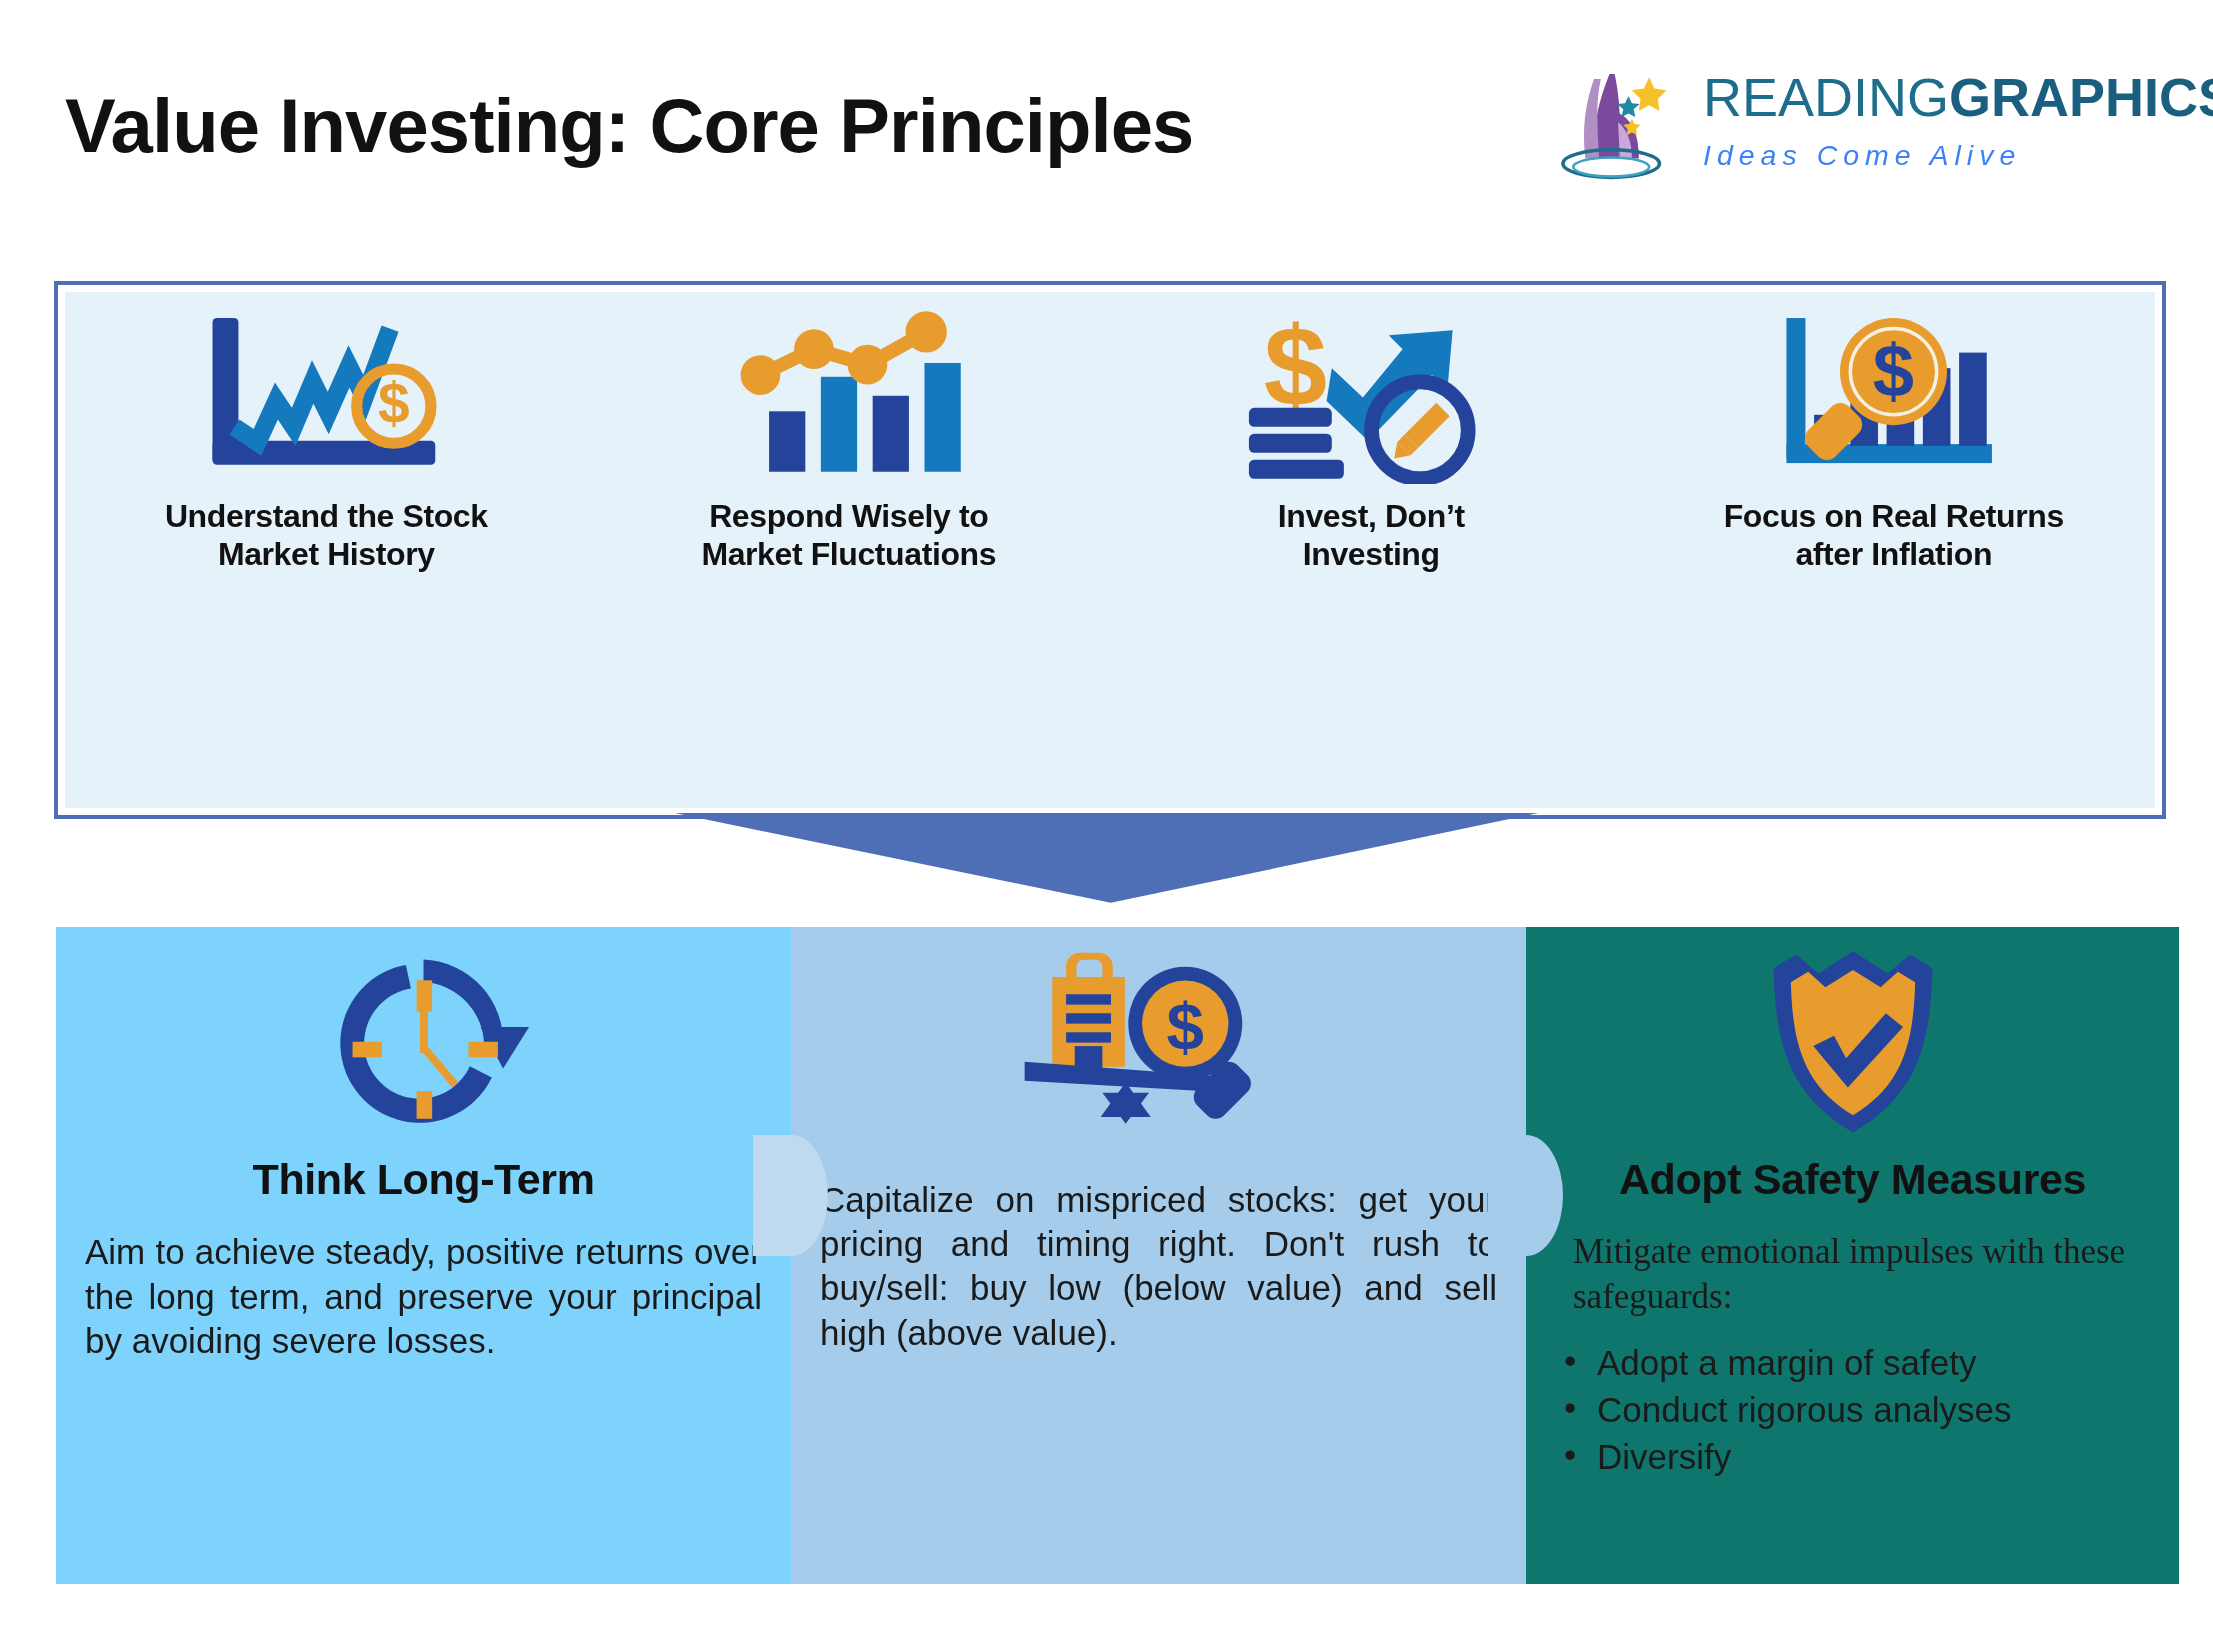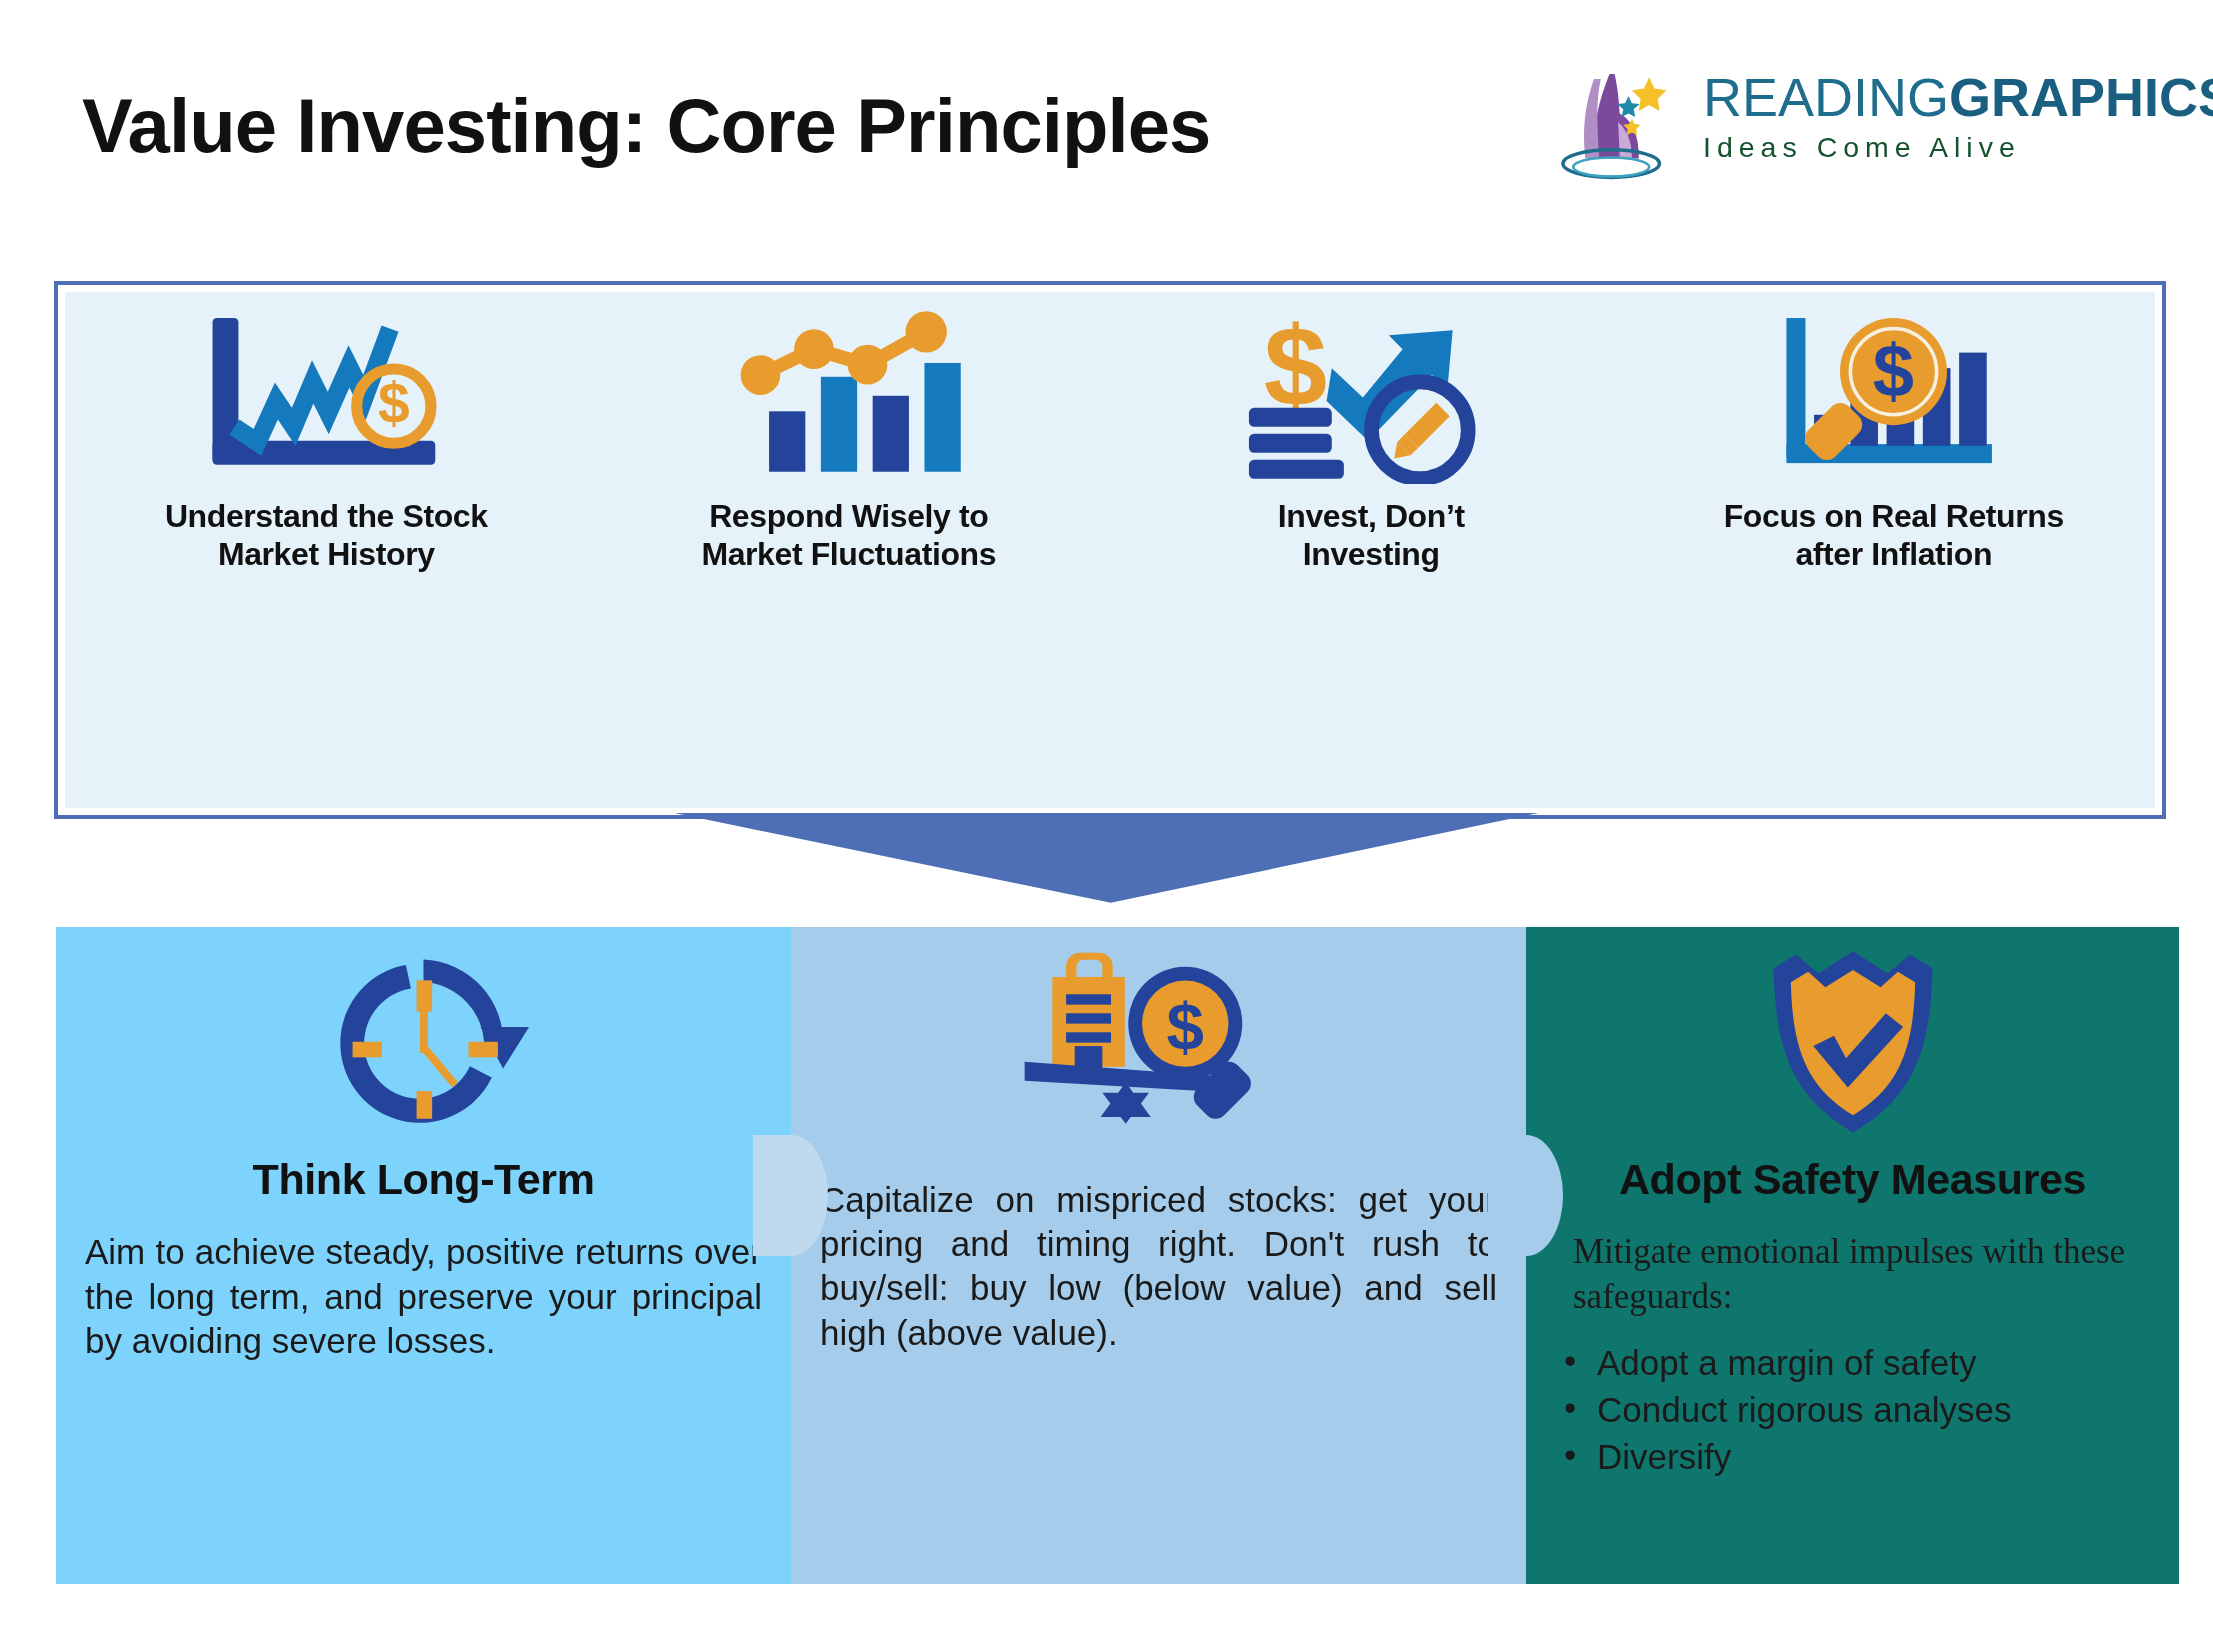--- a/index.html
+++ b/index.html
@@ -7,33 +7,33 @@
     width:2214px;height:1646px;
     background:#ffffff;
     font-family:"Liberation Sans", sans-serif;
     overflow:hidden;
     position:relative;
   }
 
   
   #header{position:absolute;left:0;top:0;width:2214px;height:259px;}
   #page-title{
-    position:absolute;left:82px;top:82px;
+    position:absolute;left:65px;top:82px;
     font-size:76px;font-weight:bold;color:#111111;
     letter-spacing:-0.9px;white-space:nowrap;
     font-family:"Liberation Sans", sans-serif;
   }
   #logo{position:absolute;left:1556px;top:65px;width:605px;height:117px;}
   #logo-mark{position:absolute;left:0;top:0;width:138px;height:117px;}
   #logo-text{position:absolute;left:147px;top:5.2px;width:467px;}
   #logo-word{font-size:54px;line-height:54px;color:#1f6d8c;letter-spacing:0px;white-space:nowrap;}
   #logo-word .bold{font-weight:bold;color:#1a5f7f;}
   #logo-tag{
-    margin-top:7px;font-size:28.5px;color:#14532d;
-    letter-spacing:6px;white-space:nowrap;
+    margin-top:15px;font-size:28.5px;color:#3b82f6;
+    letter-spacing:6px;white-space:nowrap;font-style:italic;
   }
   #top-row{
     position:absolute;left:54px;top:281px;width:2112px;height:538px;
     border:4.3px solid #4e6fb5;box-sizing:border-box;background:#ffffff;padding:7px;
   }
   #top-row-fill{
     width:100%;height:100%;background:#e6f2fa;
     display:flex;flex-direction:row;align-items:flex-start;justify-content:space-around;
   }
   .top-cell{

